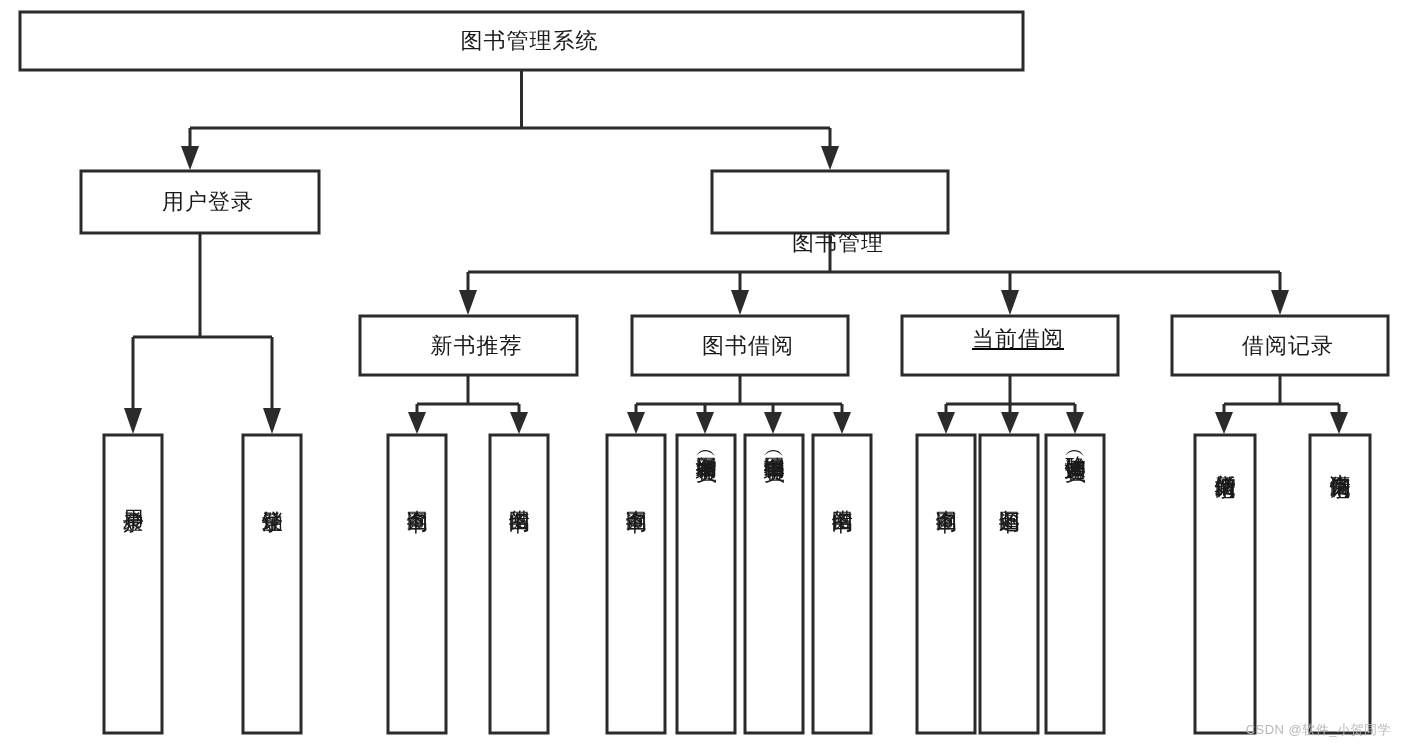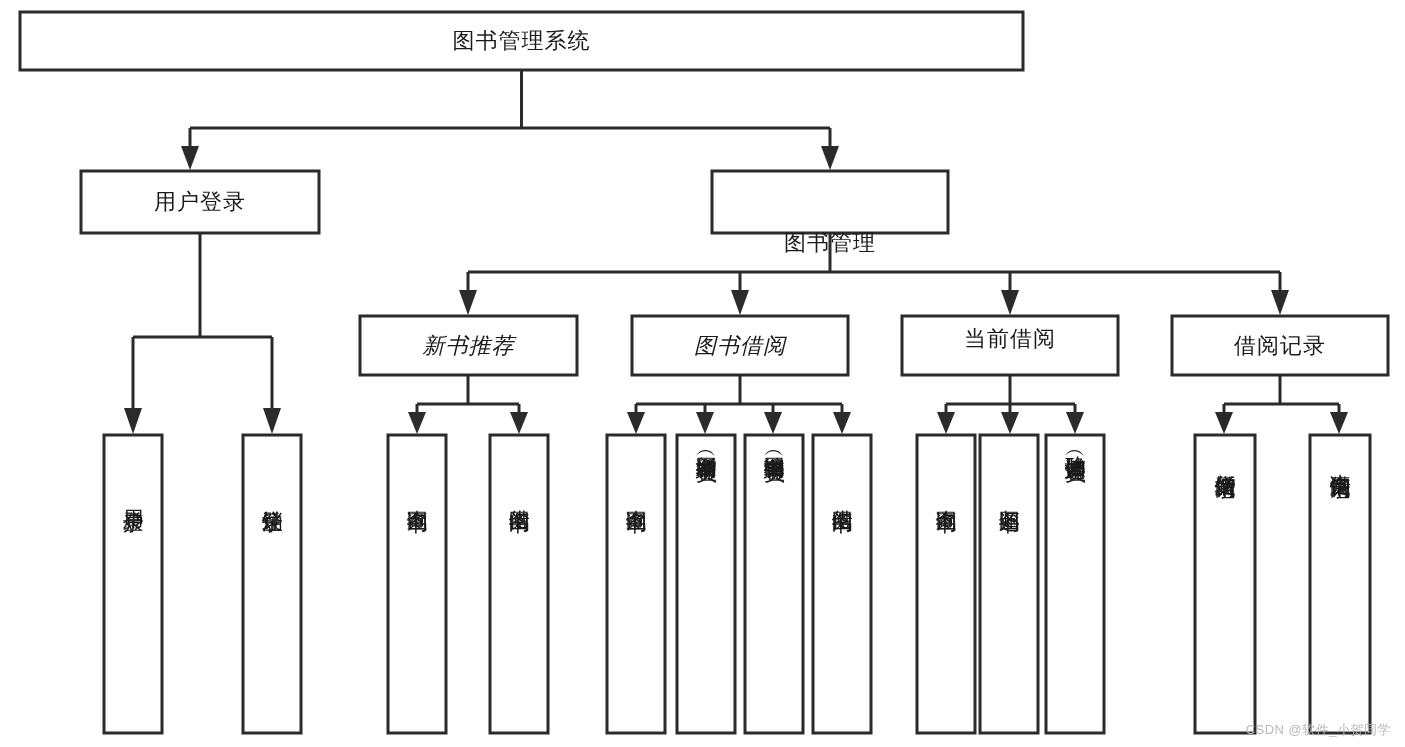--- a/index.html
+++ b/index.html
@@ -58,20 +58,21 @@
     color: #1a1a1a;
     letter-spacing: 1px;
     white-space: nowrap;
   }
   .hlabel-wrap {
     position: absolute;
     display: flex;
     align-items: center;
     justify-content: center;
     pointer-events: none;
+    padding-left: 8px;
   }
   .hlabel {
     font-family: "Liberation Sans", "DejaVu Sans", sans-serif;
     font-size: 22px;
     color: #1a1a1a;
     letter-spacing: 1px;
     white-space: nowrap;
   }
   #watermark {
     position: absolute;
@@ -188,29 +189,29 @@
   </div>
 
   <div class="hlabel-wrap" style="left:81px; top:171px; width:238px; height:62px;">
     <span class="hlabel">用户登录</span>
   </div>
 
   <div class="hlabel-wrap" style="left:712px; top:171px; width:236px; height:62px;margin-top:41px;">
     <span class="hlabel">图书管理</span>
   </div>
 
-  <div class="hlabel-wrap" style="left:360px; top:316px; width:217px; height:59px;font-style:italic;">
+  <div class="hlabel-wrap" style="left:360px; top:316px; width:217px; height:59px;">
     <span class="hlabel">新书推荐</span>
   </div>
 
-  <div class="hlabel-wrap" style="left:632px; top:316px; width:216px; height:59px;font-style:italic;">
+  <div class="hlabel-wrap" style="left:632px; top:316px; width:216px; height:59px;">
     <span class="hlabel">图书借阅</span>
   </div>
 
-  <div class="hlabel-wrap" style="left:902px; top:316px; width:216px; height:45px;">
+  <div class="hlabel-wrap" style="left:902px; top:316px; width:216px; height:45px;text-decoration:underline;">
     <span class="hlabel">当前借阅</span>
   </div>
 
   <div class="hlabel-wrap" style="left:1172px; top:316px; width:216px; height:59px;border-radius:27px;">
     <span class="hlabel">借阅记录</span>
   </div>
 
   <div class="vlabel-wrap" style="left:104px; top:435px; width:58px; height:298px; padding-top:58px;">
     <span class="vlabel">用户登录</span>
   </div>

